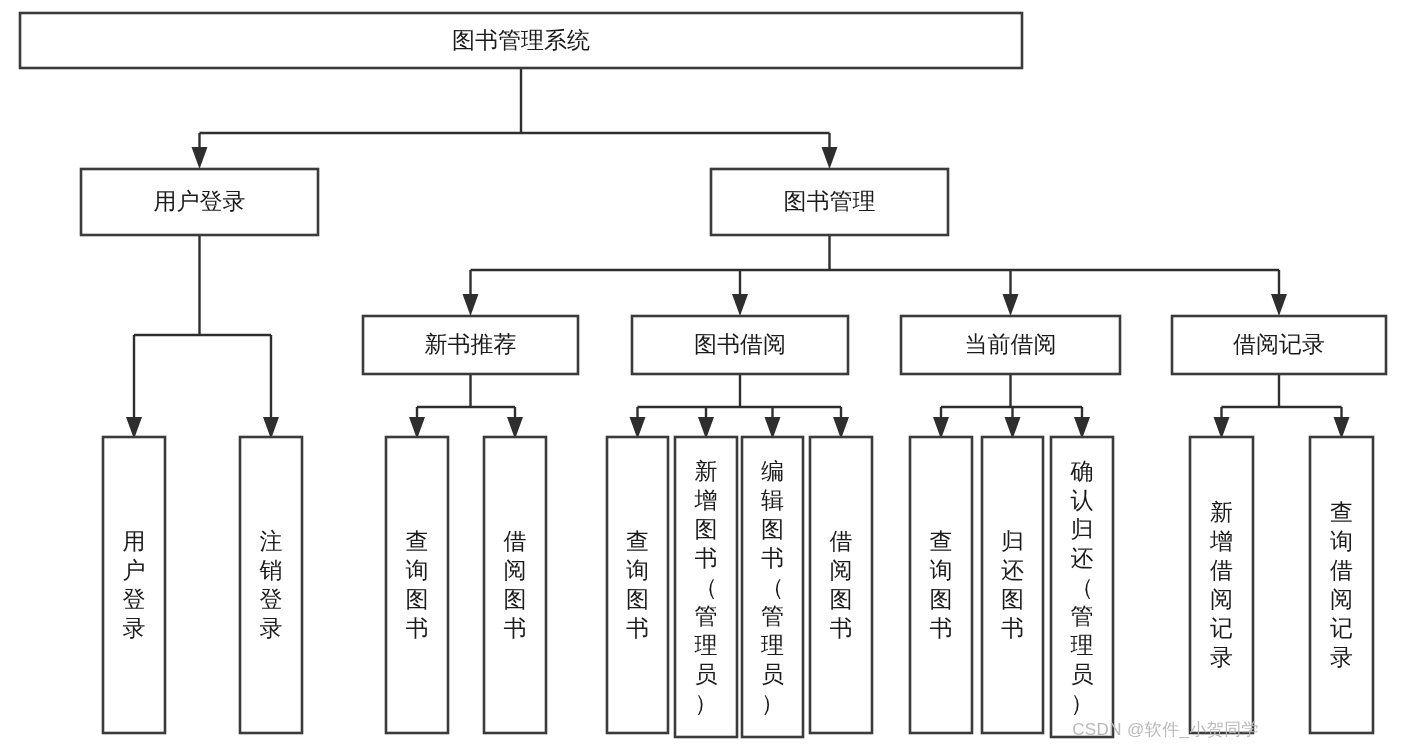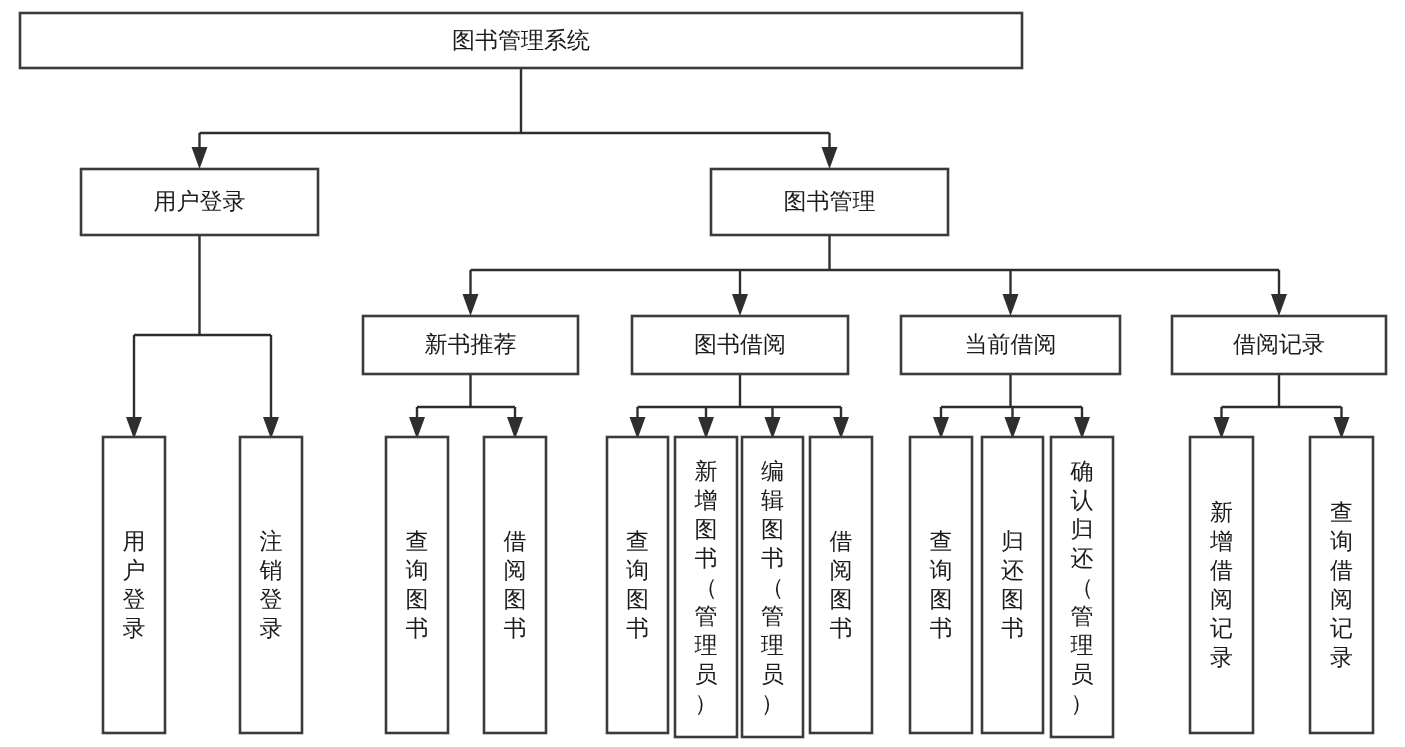--- a/index.html
+++ b/index.html
@@ -200,13 +200,14 @@
         <g>
           <rect x="1190" y="437" width="63" height="296" class="node-box"></rect>
           <text x="1221.5" class="leaf-label"><tspan x="1221.5" y="520">新</tspan><tspan x="1221.5" y="549">增</tspan><tspan x="1221.5" y="578">借</tspan><tspan x="1221.5" y="607">阅</tspan><tspan x="1221.5" y="636">记</tspan><tspan x="1221.5" y="665">录</tspan></text>
         </g>
         <g>
           <rect x="1310" y="437" width="63" height="296" class="node-box"></rect>
           <text x="1341.5" class="leaf-label"><tspan x="1341.5" y="520">查</tspan><tspan x="1341.5" y="549">询</tspan><tspan x="1341.5" y="578">借</tspan><tspan x="1341.5" y="607">阅</tspan><tspan x="1341.5" y="636">记</tspan><tspan x="1341.5" y="665">录</tspan></text>
         </g>
       </g>
   </svg>
+  <div class="watermark">CSDN @软件_小贺同学</div>
 </div>
 
 </body></html>

